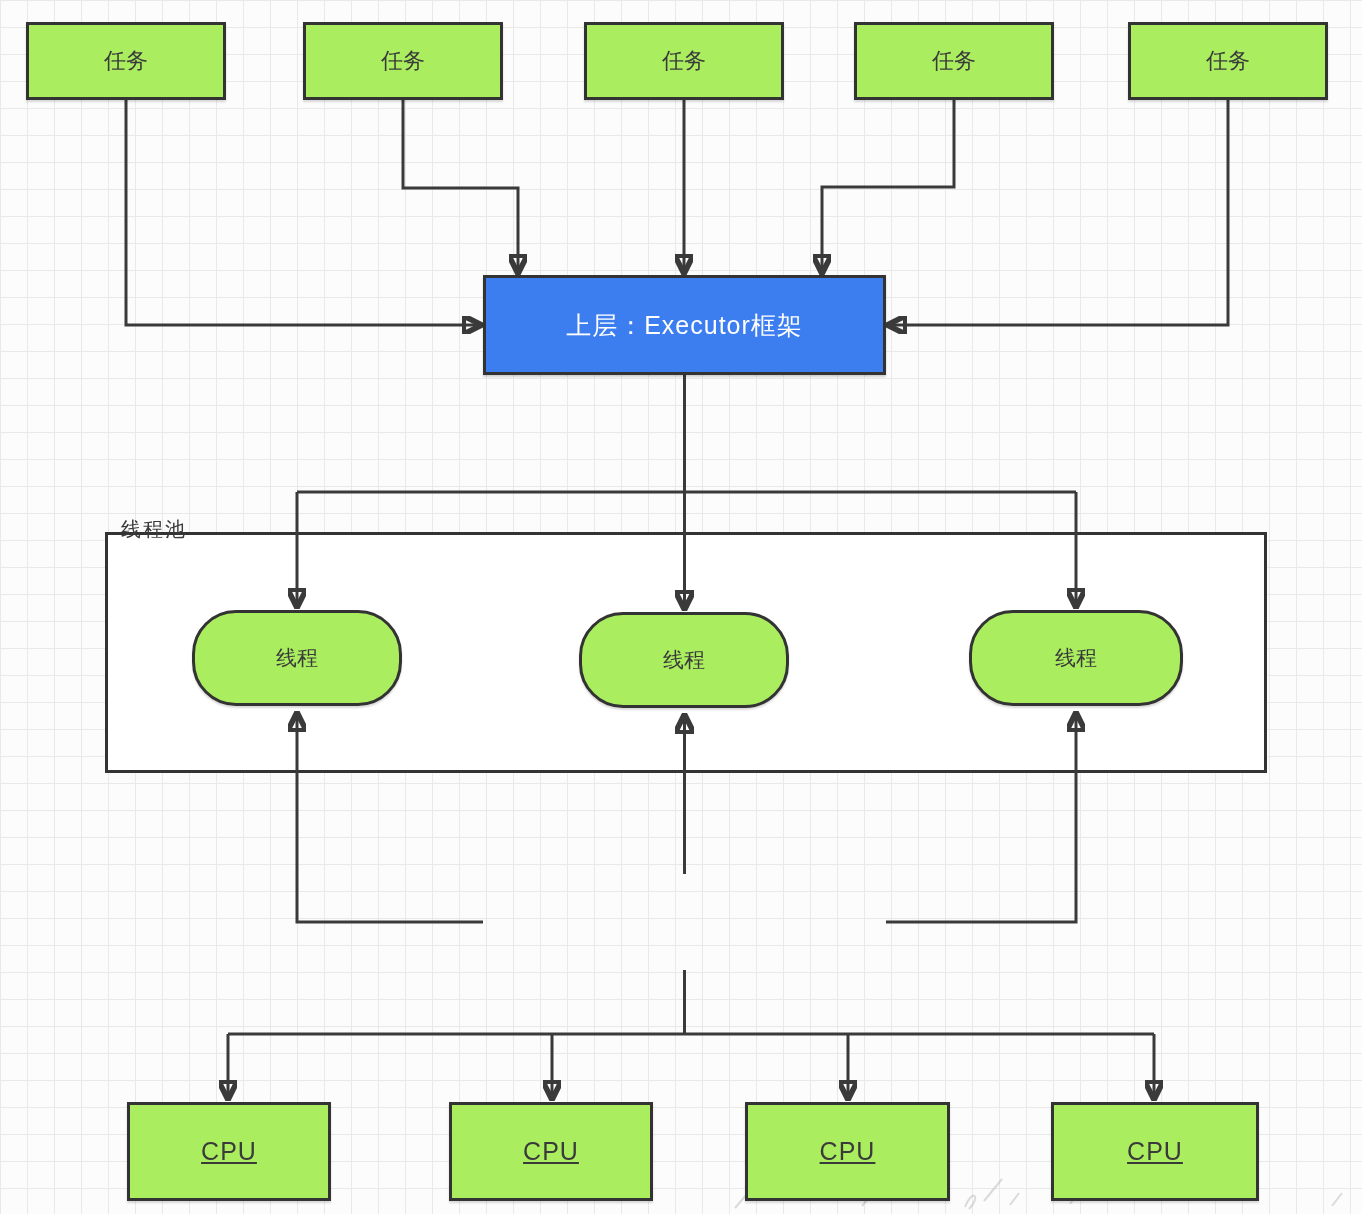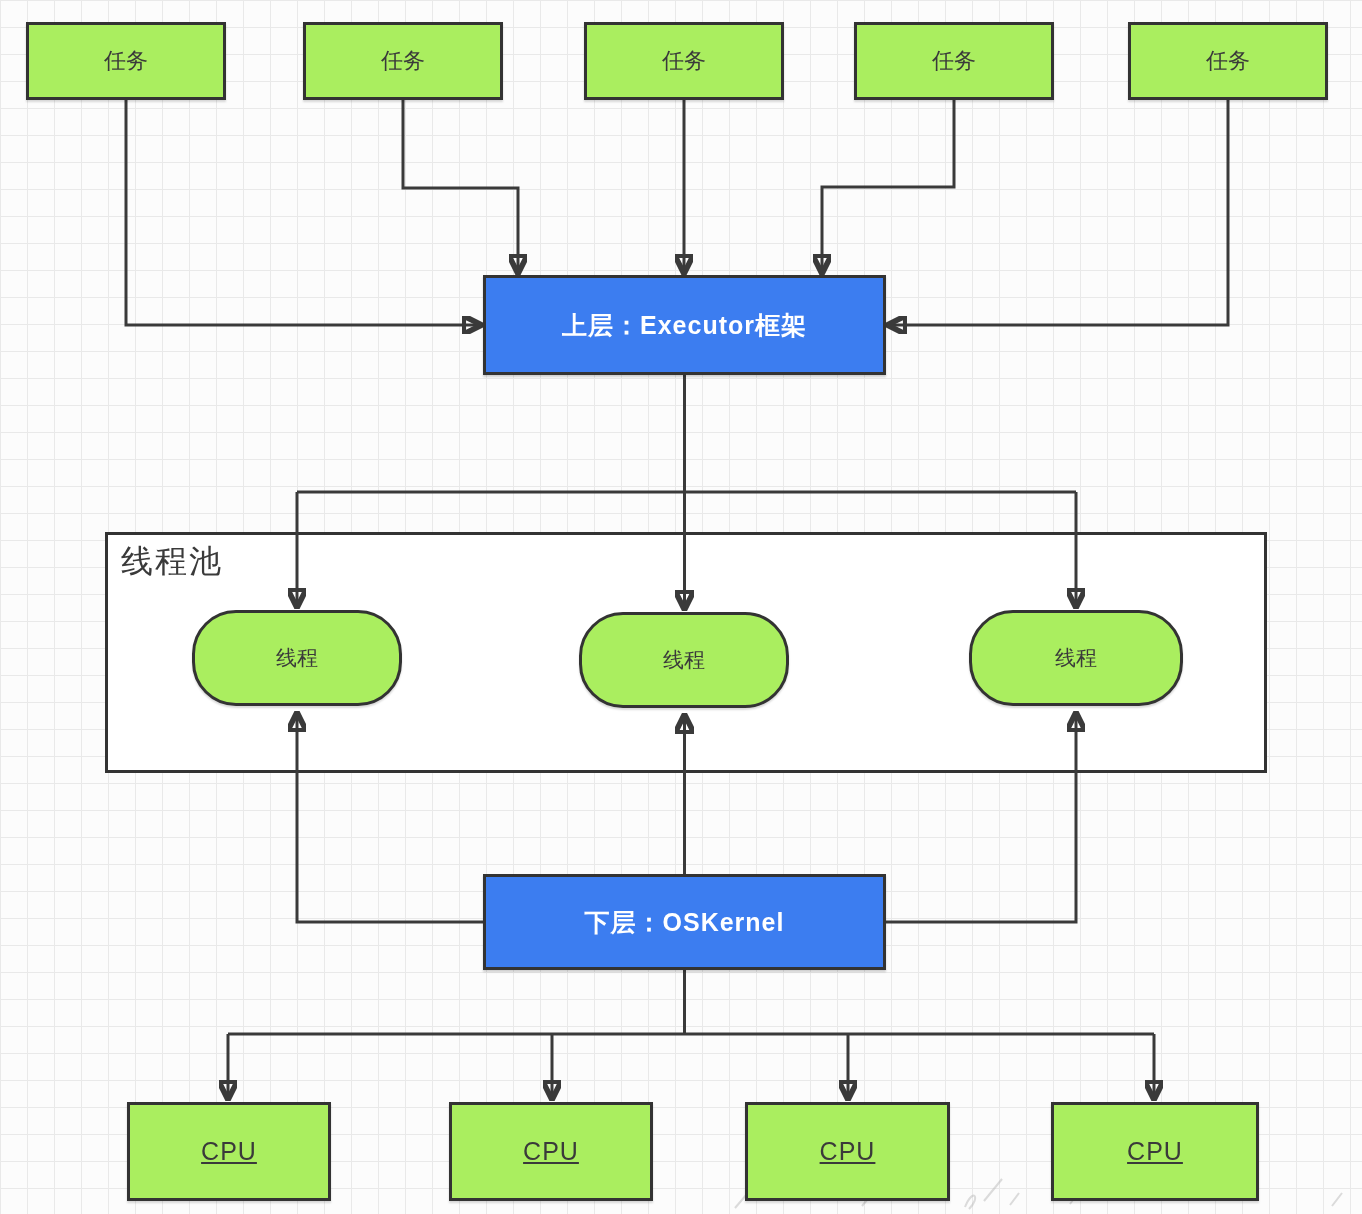--- a/index.html
+++ b/index.html
@@ -29,32 +29,32 @@
     color:var(--text-dark,#3a3a3a);
   }
   .task   { width:200px; height:78px; font-size:22px; }
   .cpu    { width:204px; height:99px; font-size:25px; letter-spacing:1px;text-decoration:underline; }
 
   .blue-box {
     background:var(--blue,#3c7df0);
     border:3px solid var(--border,#333333);
     box-shadow:0 2px 2px rgba(0,0,0,0.18);
     color:var(--text-light,#ffffff);
-    font-size:25px; font-weight:bold; letter-spacing:1px;
+    font-size:25px; font-weight:normal; letter-spacing:1px;
   }
 
   .pool {
     position:absolute; left:105px; top:532px; width:1162px; height:241px;
     background:var(--container-bg,#ffffff);
     border:3px solid var(--border,#333333);
     z-index:1;
   }
   .pool-label {
-    position:absolute; left:121px; top:540px; z-index:3;
-    font-size:32px; color:var(--text-dark,#3a3a3a); letter-spacing:2px;
+    position:absolute; left:121px; top:516px; z-index:3;
+    font-size:20px; color:var(--text-dark,#3a3a3a); letter-spacing:2px;
   }
 
   .thread {
     width:210px; height:96px; border-radius:44px;
     font-size:21px;
     justify-content:center;
   }
 </style>
 </head>
 <body>
@@ -121,23 +121,20 @@
   <div class="node green-box thread" style="left:192px; top:610px;">
     <span>线程</span>
   </div>
   <div class="node green-box thread" style="left:579px; top:612px;">
     <span>线程</span>
   </div>
   <div class="node green-box thread" style="left:969px; top:610px; width:214px;">
     <span>线程</span>
   </div>
 
-  <div class="node blue-box" style="left:483px; top:874px; width:403px; height:96px;">
-    <span>下层：OSKernel</span>
-  </div>
 
   <div class="node green-box cpu" style="left:127px; top:1102px;">
     <span>CPU</span>
   </div>
   <div class="node green-box cpu" style="left:449px; top:1102px;">
     <span>CPU</span>
   </div>
   <div class="node green-box cpu" style="left:745px; top:1102px; width:205px;">
     <span>CPU</span>
   </div>

